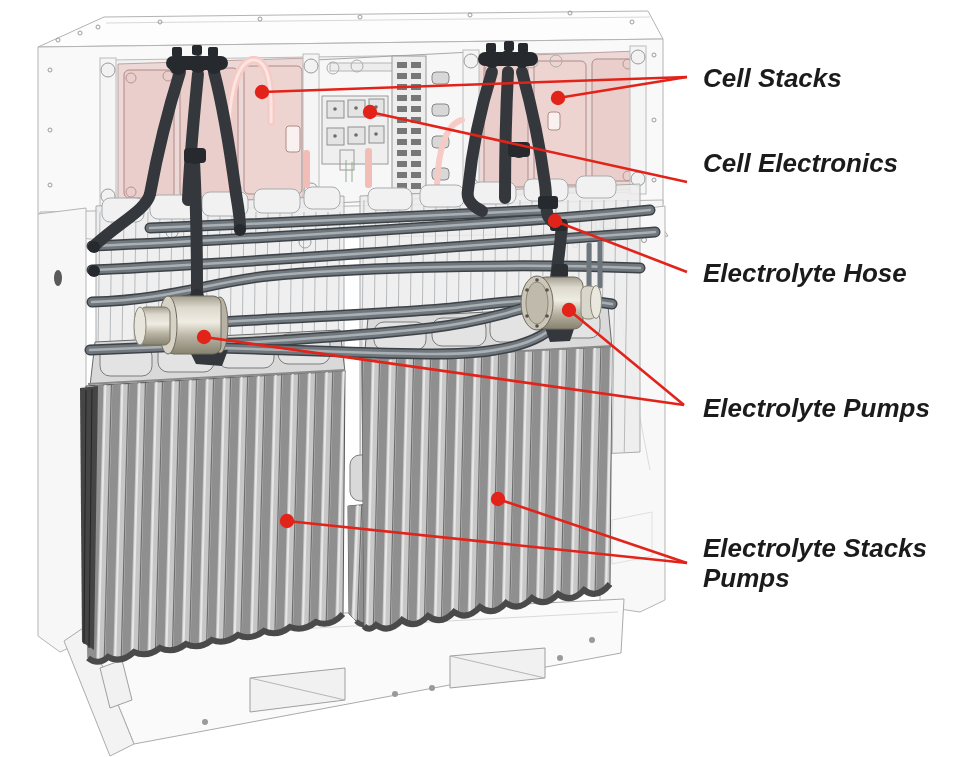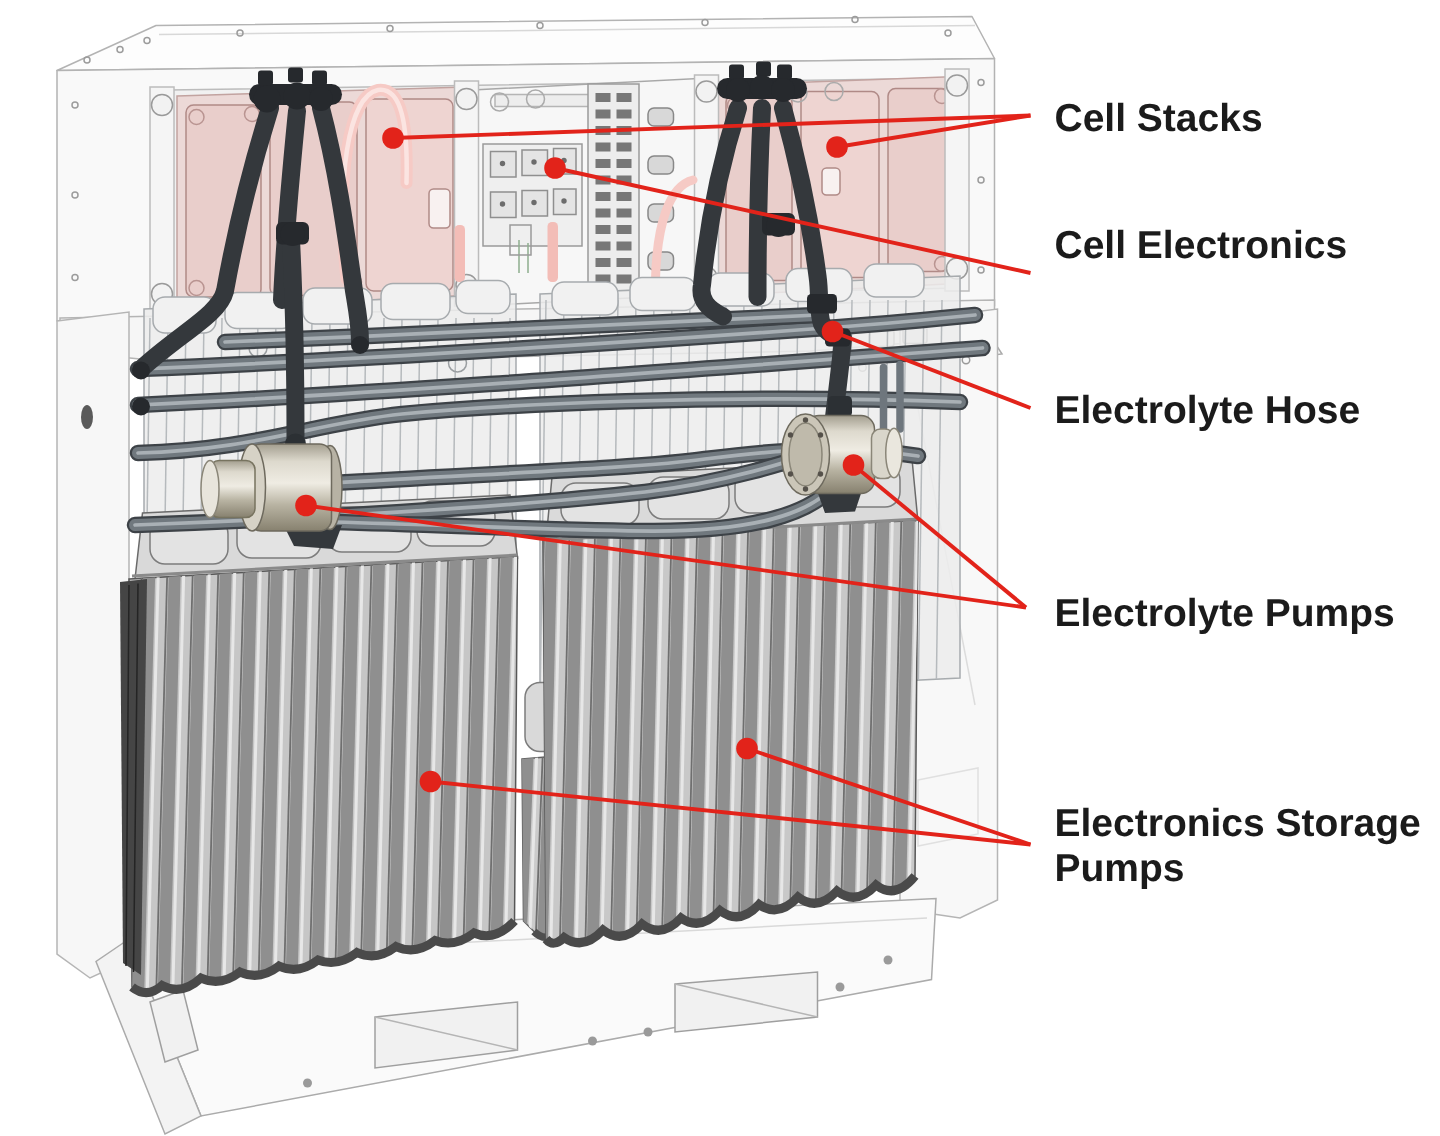--- a/index.html
+++ b/index.html
@@ -1,17 +1,17 @@
 <!DOCTYPE html>
 <html><head>
 <meta charset="utf-8">
 <style>
   html,body{margin:0;padding:0;background:#ffffff;}
   #stage{position:relative;width:960px;height:757px;background:#ffffff;overflow:hidden;
-         font-family:"Liberation Sans",sans-serif;}
+         font-family:"Liberation Sans",sans-serif;font-style:italic;}
   #art,#annot{position:absolute;left:0;top:0;}
   .label{position:absolute;color:#1b1b1b;font-weight:bold;font-size:26px;line-height:30px;
          letter-spacing:0px;white-space:nowrap;}
   .label span{display:block;}
 </style>
 </head>
 <body>
 
 <div id="stage">
 
@@ -595,17 +595,17 @@
 </div>
 <div class="label" style="left: 703px; top: 393px; color: rgb(27, 27, 27);">
   <span>Electrolyte Pumps</span>
   <span></span>
 </div>
 <div class="label" style="left: 703px; top: 258px; color: rgb(27, 27, 27);">
   <span>Electrolyte Hose</span>
   <span></span>
 </div>
 <div class="label" style="left: 703px; top: 533px; color: rgb(27, 27, 27);">
-  <span>Electronics Storage</span>
+  <span>Electrolyte Stacks</span>
   <span>Pumps</span>
 </div>
 
 </div>
 
 </body></html>

